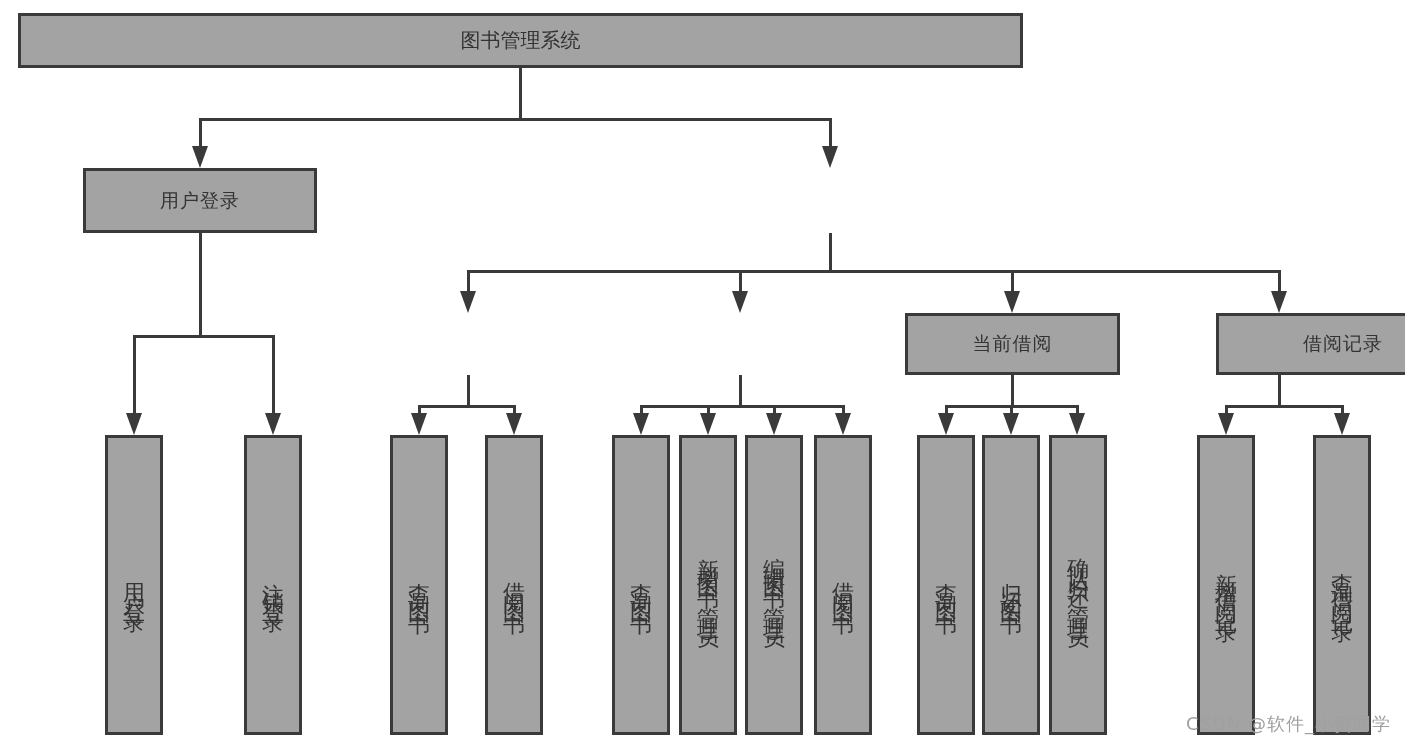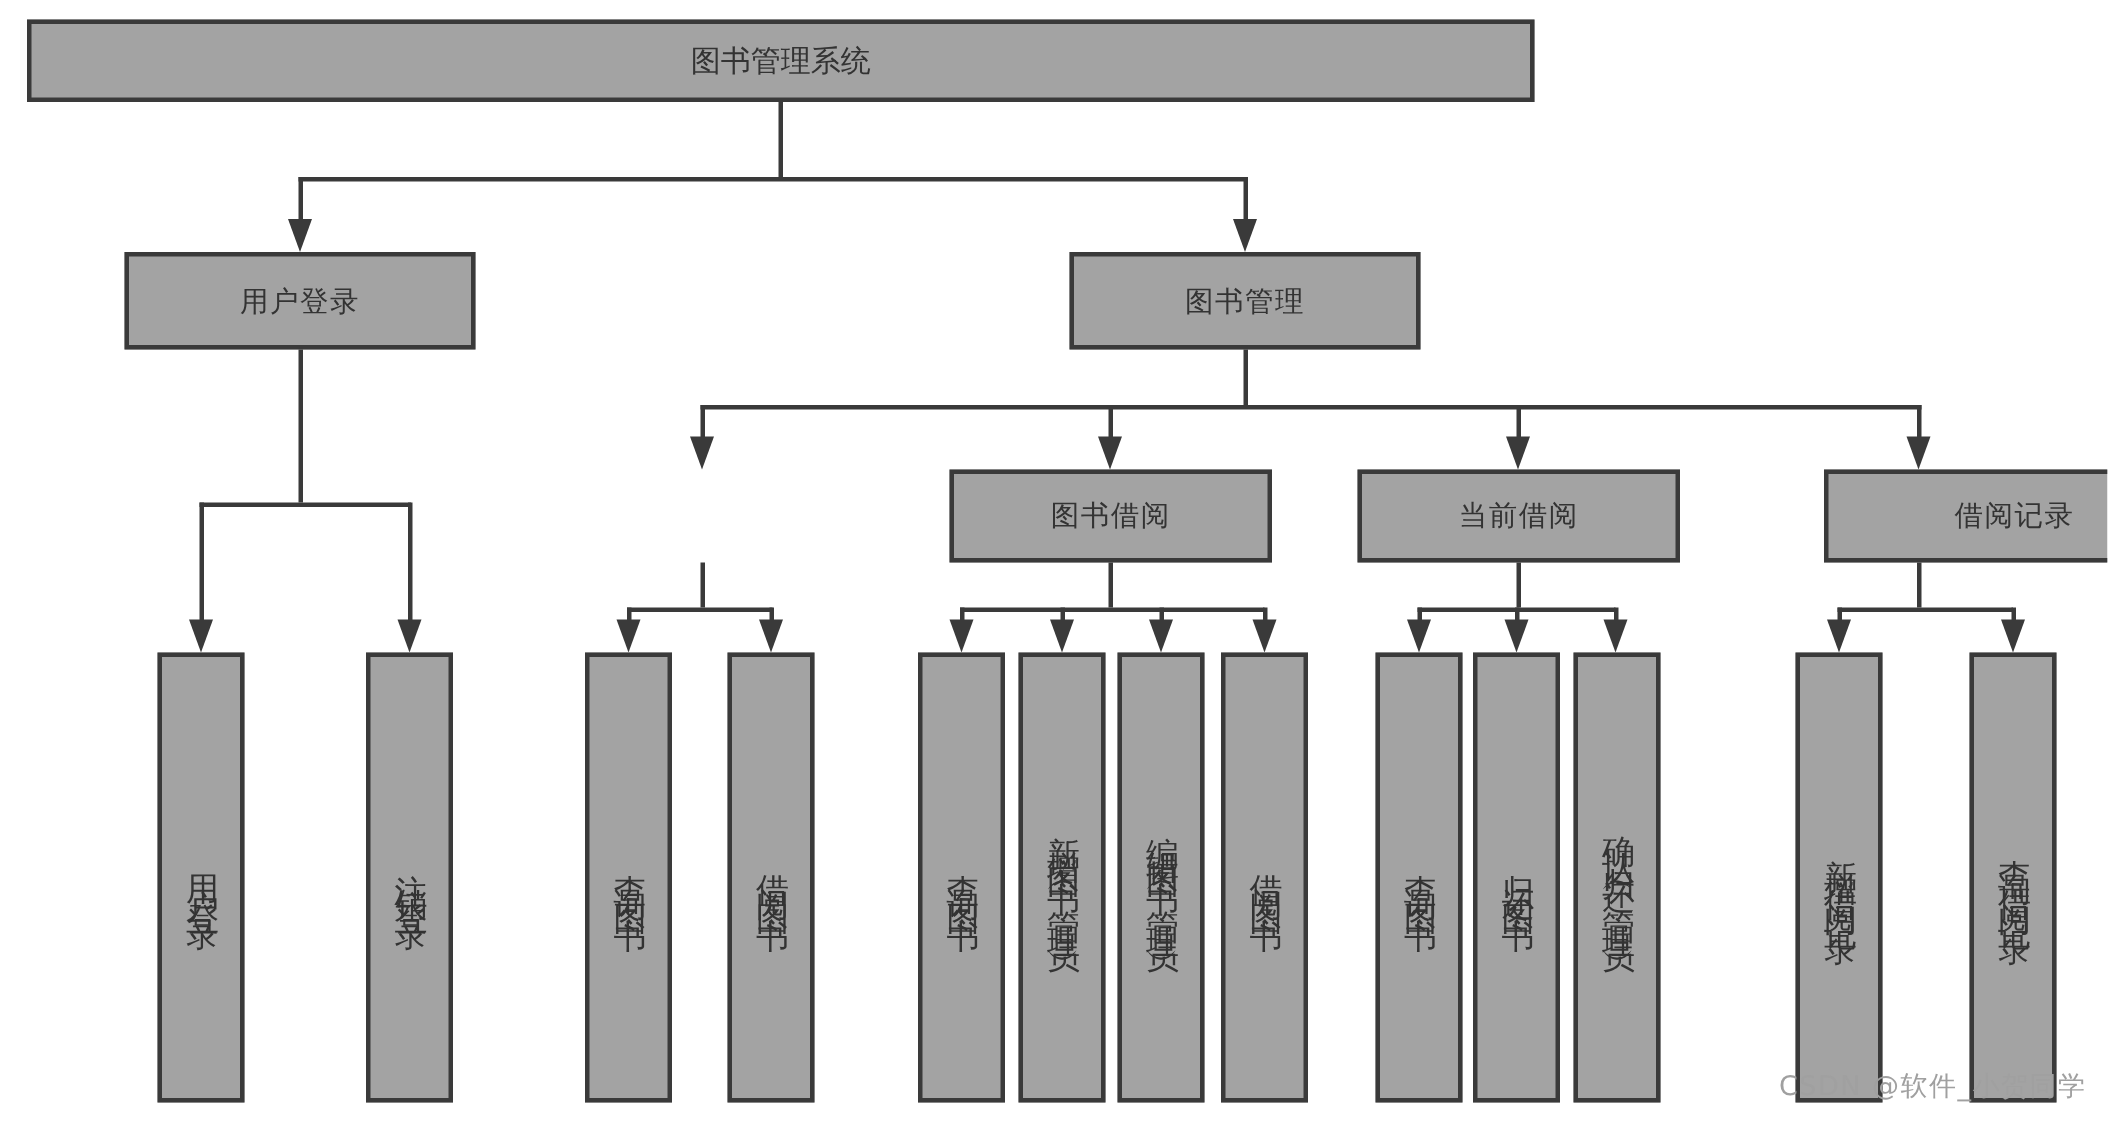--- a/index.html
+++ b/index.html
@@ -63,45 +63,39 @@
   <div class="vline" style="left:519px; top:68px; height:50px;"></div>
   <div class="hline" style="left:199px; top:118px; width:633px;"></div>
   <div class="vline" style="left:199px; top:118px; height:32px;"></div>
   <div class="arrowhead" style="left:192px; top:146px;"></div>
   <div class="vline" style="left:829px; top:118px; height:32px;"></div>
   <div class="arrowhead" style="left:822px; top:146px;"></div>
 
   <div class="node node-h" style="left:83px; top:168px; width:234px; height:65px;">
     <span>用户登录</span>
   </div>
-  <div class="node node-h" style="left:713px; top:168px; width:234px; height:65px;">
-    <span>图书管理</span>
-  </div>
 
   <div class="vline" style="left:199px; top:233px; height:102px;"></div>
   <div class="hline" style="left:133px; top:335px; width:141px;"></div>
   <div class="vline" style="left:133px; top:335px; height:82px;"></div>
   <div class="arrowhead" style="left:126px; top:413px;"></div>
   <div class="vline" style="left:272px; top:335px; height:82px;"></div>
   <div class="arrowhead" style="left:265px; top:413px;"></div>
 
   <div class="vline" style="left:829px; top:233px; height:37px;"></div>
   <div class="hline" style="left:467px; top:270px; width:814px;"></div>
   <div class="vline" style="left:467px; top:270px; height:25px;"></div>
   <div class="arrowhead" style="left:460px; top:291px;"></div>
   <div class="vline" style="left:739px; top:270px; height:25px;"></div>
   <div class="arrowhead" style="left:732px; top:291px;"></div>
   <div class="vline" style="left:1011px; top:270px; height:25px;"></div>
   <div class="arrowhead" style="left:1004px; top:291px;"></div>
   <div class="vline" style="left:1278px; top:270px; height:25px;"></div>
   <div class="arrowhead" style="left:1271px; top:291px;"></div>
 
-  <div class="node node-h" style="left:633px; top:313px; width:215px; height:62px;">
-    <span>图书借阅</span>
-  </div>
   <div class="node node-h" style="left:905px; top:313px; width:215px; height:62px;">
     <span>当前借阅</span>
   </div>
   <div class="node node-h" style="left:1172px; top:313px; width:254px; height:62px;margin-left:44px;">
     <span>借阅记录</span>
   </div>
 
   <div class="vline" style="left:467px; top:375px; height:30px;"></div>
   <div class="hline" style="left:418px; top:405px; width:97px;"></div>
   <div class="vline" style="left:418px; top:405px; height:12px;"></div>

